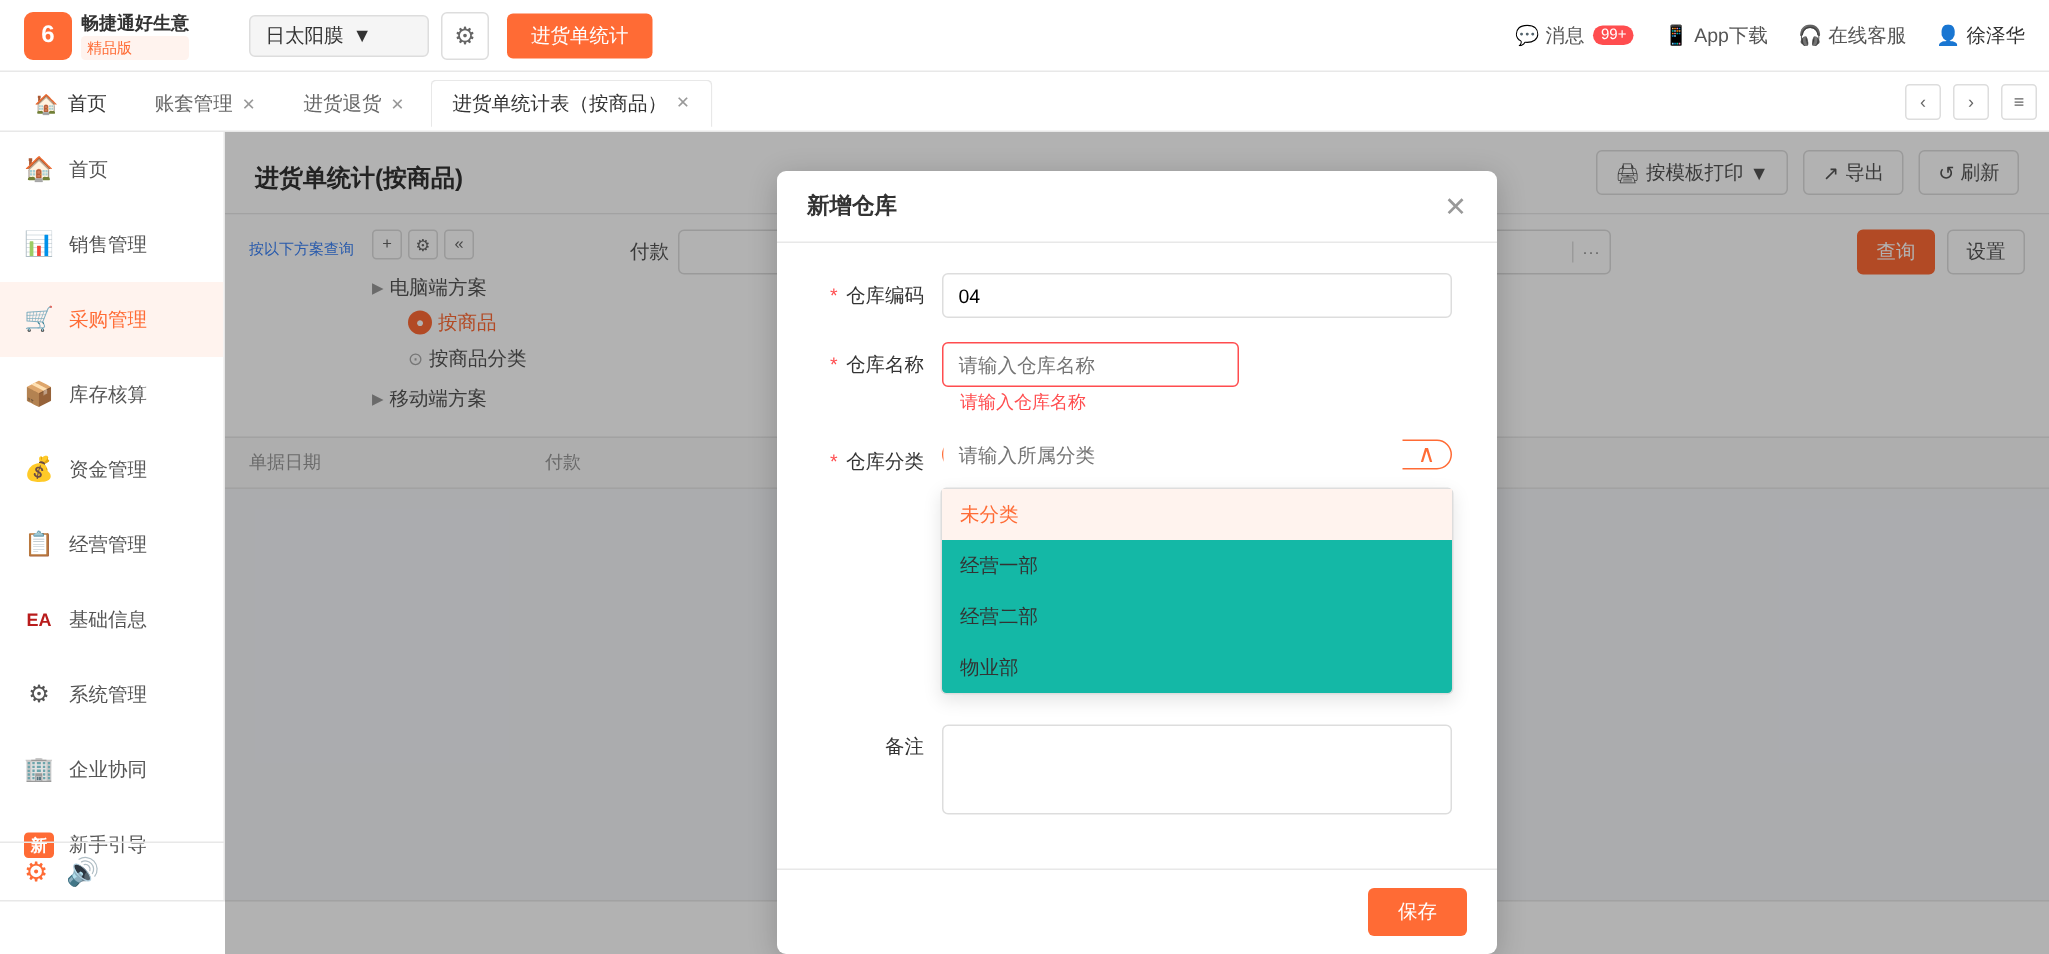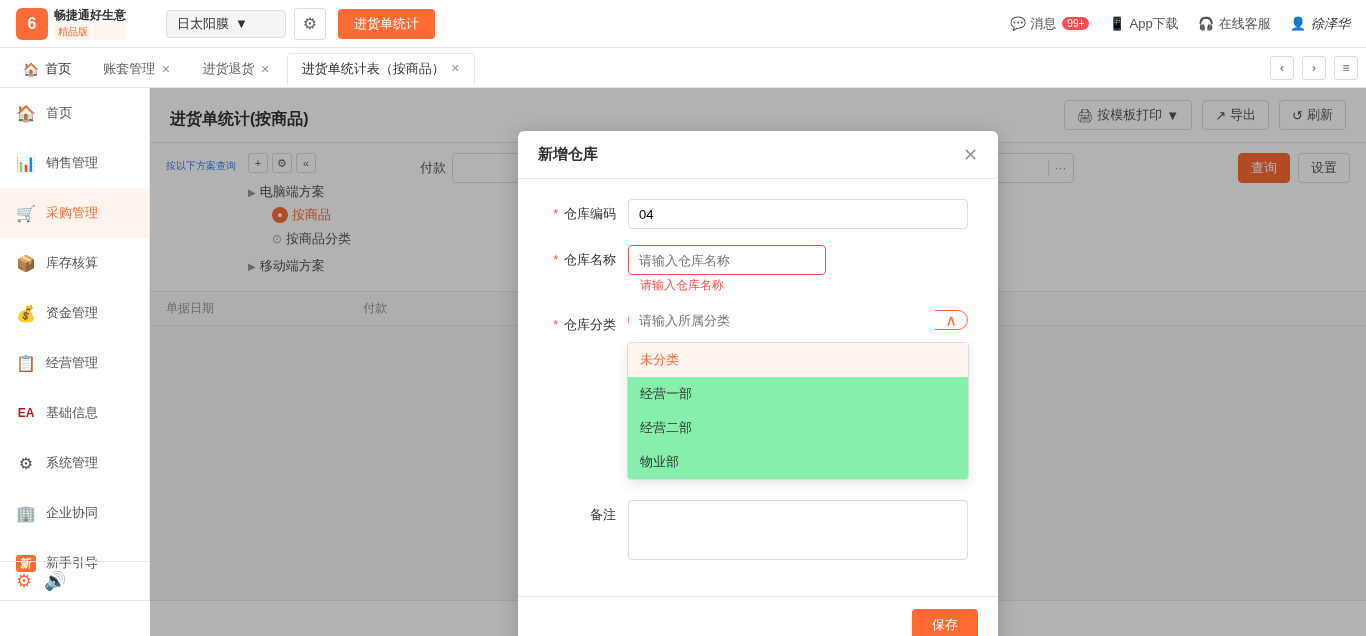--- a/index.html
+++ b/index.html
@@ -54,21 +54,21 @@
     .header-right {
       margin-left: auto; display: flex; align-items: center; gap: 20px;
     }
     .header-icon-item {
       display: flex; align-items: center; gap: 4px; cursor: pointer; color: #555; font-size: 13px;
     }
     .badge {
       background: #ff4d4f; color: #fff; border-radius: 8px;
       padding: 1px 5px; font-size: 10px; margin-left: 2px;
     }
-    .user-name { color: #333; font-size: 13px; cursor: pointer; font-style: italic; }
+    .user-name { color: #333; font-size: 13px; cursor: pointer; }
 
     
     .tab-bar {
       height: 40px;
       background: #fff;
       border-bottom: 1px solid #e8e8e8;
       display: flex;
       align-items: center;
       padding: 0 8px;
       gap: 2px;
@@ -167,21 +167,21 @@
       padding: 0 8px; font-size: 13px; outline: none; min-width: 120px;
       background: #fff; cursor: pointer;
       display: flex; align-items: center; justify-content: space-between;
     }
 
     
     .overlay {
       position: absolute; top: 0; left: 0; right: 0; bottom: 0;
       background: rgba(0,0,0,0.3);
       z-index: 100;
-      display: flex; align-items: center; justify-content: center;
+      display: flex; align-items: flex-end; justify-content: center;
       padding-top: 60px;
     }
 
     
     .dialog {
       background: #fff;
       border-radius: 6px;
       box-shadow: 0 4px 20px rgba(0,0,0,0.2);
       width: 480px;
       position: relative;
@@ -225,21 +225,21 @@
       flex: 1; height: 28px; border: none; padding: 0 10px;
       font-size: 13px; outline: none; border-radius: 4px;
     }
     .classify-toggle {
       width: 32px; height: 28px; display: flex; align-items: center; justify-content: center;
       cursor: pointer; color: #ff6b35; font-size: 16px;
     }
 
     .dropdown-list {
       position: absolute; top: 32px; left: -1px; right: -1px;
-      background: #86efac; border: 1px solid #ddd; border-radius: 4px;
+      background: #14b8a6; border: 1px solid #ddd; border-radius: 4px;
       box-shadow: 0 4px 12px rgba(0,0,0,0.1);
       z-index: 200;
     }
     .dropdown-item {
       padding: 8px 12px; cursor: pointer; font-size: 13px; color: #333;
     }
     .dropdown-item.selected { background: #fff3ee; color: #ff6b35; }
 
     .dialog-footer {
       padding: 12px 20px;

